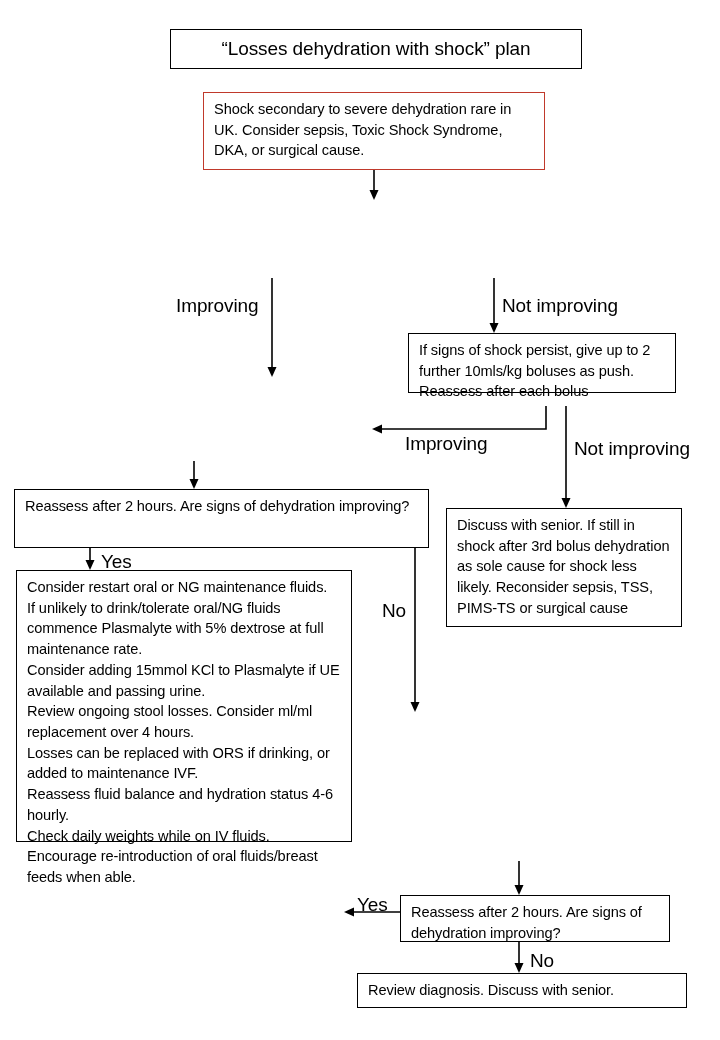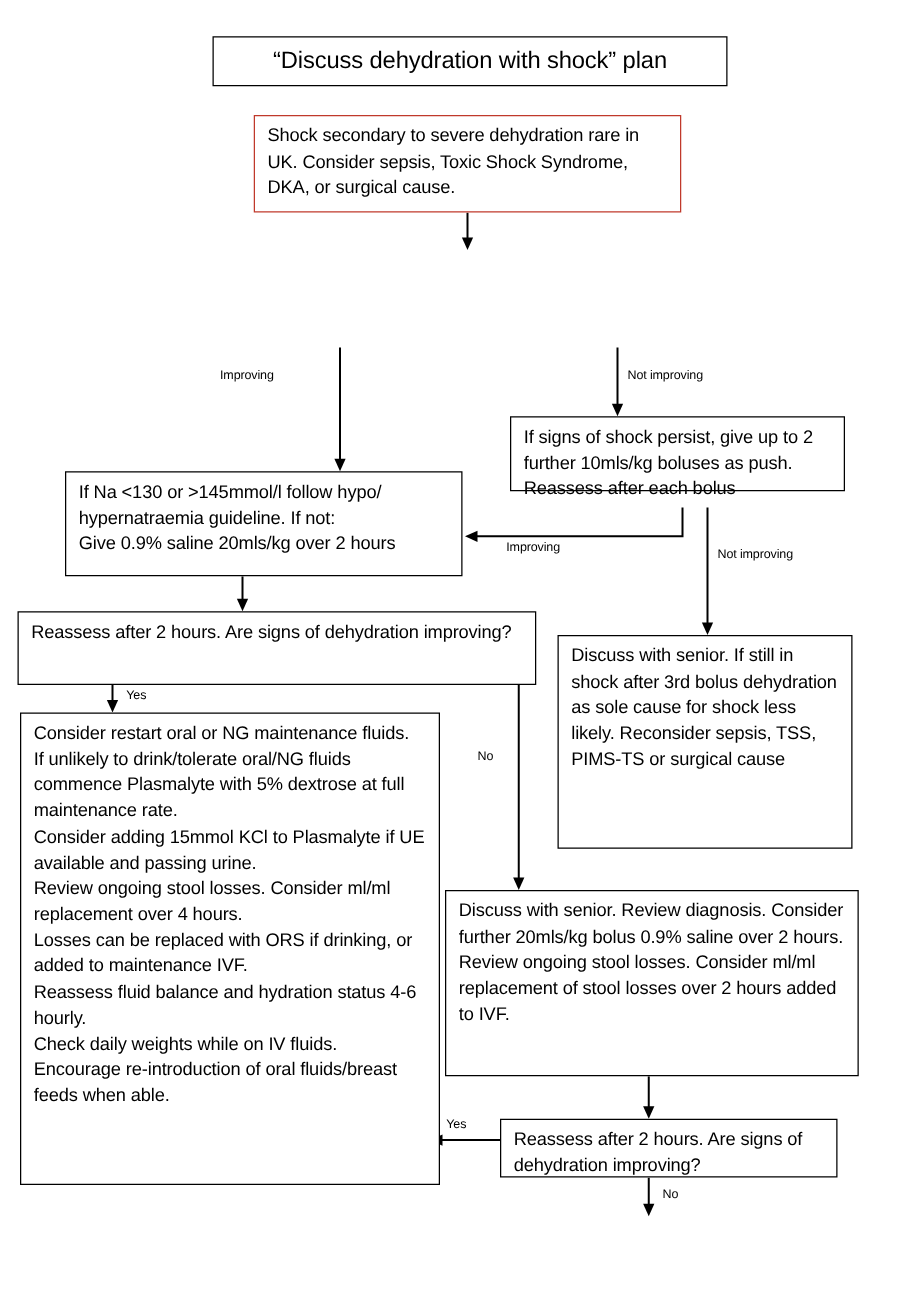--- a/index.html
+++ b/index.html
@@ -41,21 +41,21 @@
     font-size: 19px;
     text-align: center;
     display: flex;
     align-items: center;
     justify-content: center;
     letter-spacing: -0.1px;
     z-index: 3;
   }
   .edge-label {
     position: absolute;
-    font-size: 10px;
+    font-size: 19px;
     line-height: 1.2;
     white-space: nowrap;
     letter-spacing: -0.1px;
     background: transparent;
     z-index: 4;
   }
   .conn {
     position: absolute;
     z-index: 1;
     overflow: visible;
@@ -67,21 +67,21 @@
   }
   .conn polygon {
     fill: #000000;
   }
 </style>
 </head>
 <body>
 
 <div id="canvas">
 
-  <div class="title-box" style="left:170px; top:29px; width:412px; height:40px;">“Discuss dehydration with shock” plan</div>
+  <div class="title-box" style="left:170px; top:29px; width:412px; height:40px;">“Losses dehydration with shock” plan</div>
 
   <svg class="conn" style="left:0; top:0; width:720px; height:1040px;">
 
     <line x1="374" y1="170" x2="374" y2="192"></line>
     <polygon points="374,200 369.5,190 378.5,190"></polygon>
 
     <path d="M 272 278 L 272 369"></path>
     <polygon points="272,377 267.5,367 276.5,367"></polygon>
 
     <path d="M 494 278 L 494 325"></path>
@@ -113,44 +113,41 @@
   </svg>
 
   <div class="box red" style="left:203px; top:92px; width:342px; height:78px;">Shock secondary to severe dehydration rare in UK. Consider sepsis, Toxic Shock Syndrome, DKA, or surgical cause.</div>
 
 
   <div class="edge-label" style="left:176px; top:295px;">Improving</div>
   <div class="edge-label" style="left:502px; top:295px;">Not improving</div>
 
   <div class="box" style="left:408px; top:333px; width:268px; height:60px;">If signs of shock persist, give up to 2 further 10mls/kg boluses as push. Reassess after each bolus</div>
 
-  <div class="box" style="left:52px; top:377px; width:318px; height:84px;">If Na &lt;130 or &gt;145mmol/l follow hypo/ hypernatraemia guideline.  If not:
-Give 0.9% saline 20mls/kg over 2 hours</div>
 
   <div class="edge-label" style="left:405px; top:433px;">Improving</div>
   <div class="edge-label" style="left:574px; top:438px;">Not improving</div>
 
   <div class="box" style="left:14px; top:489px; width:415px; height:59px;">Reassess after 2 hours. Are signs of dehydration improving?</div>
 
   <div class="edge-label" style="left:101px; top:551px;">Yes</div>
   <div class="edge-label" style="left:382px; top:600px;">No</div>
 
-  <div class="box" style="left:16px; top:570px; width:336px; height:378px;">Consider restart oral or NG maintenance fluids.
+  <div class="box" style="left:16px; top:570px; width:336px; height:272px;">Consider restart oral or NG maintenance fluids.
 If unlikely to drink/tolerate oral/NG fluids commence Plasmalyte with 5% dextrose at full maintenance rate.
 Consider adding 15mmol KCl to Plasmalyte if UE available and passing urine.
 Review ongoing stool losses.  Consider ml/ml replacement over 4 hours.
 Losses can be replaced with ORS if drinking, or added to maintenance IVF.
 Reassess fluid balance and hydration status 4-6 hourly.
 Check daily weights while on IV fluids.
 Encourage re-introduction of oral fluids/breast feeds when able.</div>
 
-  <div class="box" style="left:446px; top:508px; width:236px; height:171px;">Discuss with senior. If still in shock after 3rd bolus dehydration as sole cause for shock less likely. Reconsider sepsis, TSS, PIMS-TS or surgical cause</div>
+  <div class="box" style="left:446px; top:508px; width:236px; height:119px;">Discuss with senior. If still in shock after 3rd bolus dehydration as sole cause for shock less likely. Reconsider sepsis, TSS, PIMS-TS or surgical cause</div>
 
-  <div class="box" style="left:356px; top:712px; width:331px; height:149px;">Discuss with senior. Review diagnosis. Consider further 20mls/kg bolus 0.9% saline over 2 hours.
-Review ongoing stool losses. Consider ml/ml replacement of stool losses over 2 hours added to IVF.</div>
 
   <div class="box" style="left:400px; top:895px; width:270px; height:47px;">Reassess after 2 hours. Are signs of dehydration improving?</div>
 
   <div class="edge-label" style="left:357px; top:894px;">Yes</div>
   <div class="edge-label" style="left:530px; top:950px;">No</div>
 
+  <div class="box" style="left:357px; top:973px; width:330px; height:35px;">Review diagnosis. Discuss with senior.</div>
 
 </div>
 
 </body></html>

